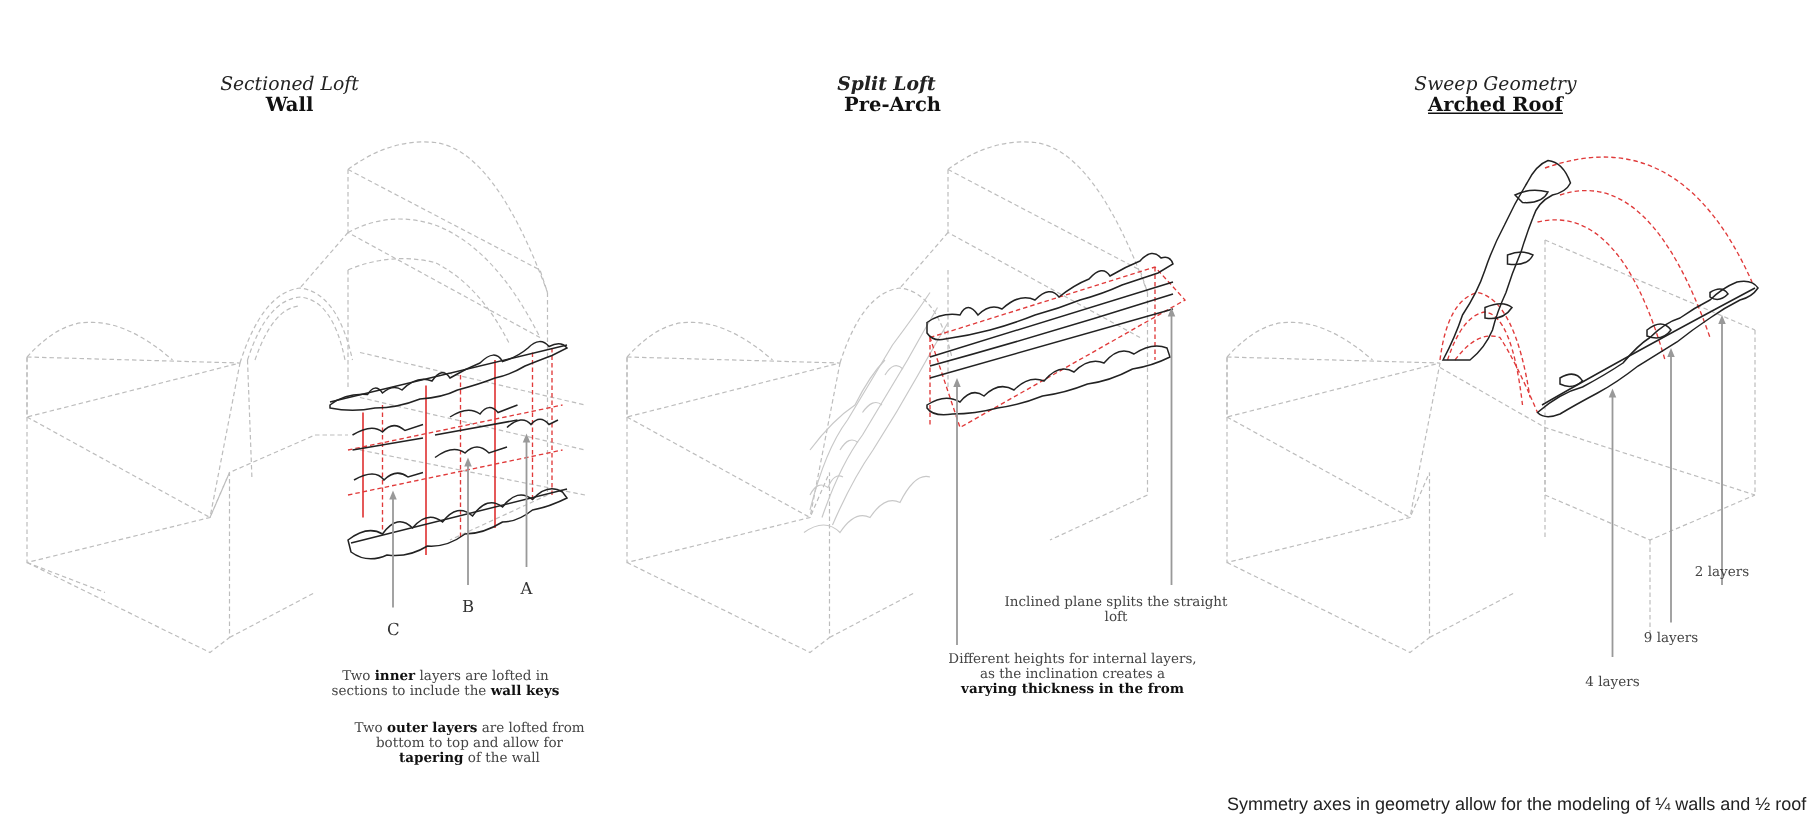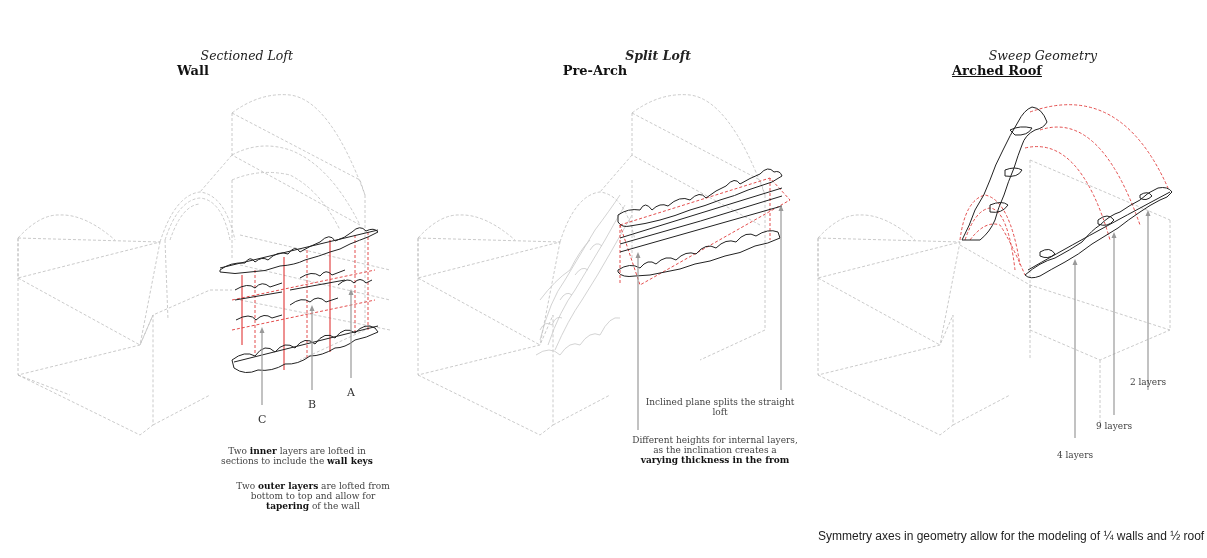--- a/index.html
+++ b/index.html
@@ -1,19 +1,19 @@
 <!DOCTYPE html>
 <html><head>
 <meta charset="utf-8">
 <style>
   html, body { margin: 0; padding: 0; background: #ffffff; }
   body { width: 1207px; height: 558px; position: relative; overflow: hidden;
          font-family: "DejaVu Serif", "Liberation Serif", serif; color: #222; }
   .panel-title { position: absolute; font-weight: bold; font-size: 13px; text-align: center; width: 200px; color:#111;margin-top:39px; }
-  .panel-sub { position: absolute; font-style: italic; font-size: 12.5px; text-align: right; width: 200px; color:#222; }
+  .panel-sub { position: absolute; font-style: italic; font-size: 12.5px; text-align: center; width: 200px; color:#222; }
   .lbl { position: absolute; font-size: 9px; color: #444; line-height: 10px; text-align: center; }
   .lbl b { color: #111; }
   .letter { position: absolute; font-size: 11px; color: #333; }
   .footer { position: absolute; left: 818px; top: 529px; font-family: "Liberation Sans", sans-serif;
             font-size: 12px; color: #222; }
   svg.draw { position: absolute; left: 0; top: 0; }
   .g { fill: none; stroke: #bdbdbd; stroke-width: 0.8; stroke-dasharray: 3 2; }
   .r { fill: none; stroke: #e03a3a; stroke-width: 0.9; stroke-dasharray: 3 2; }
   .rs { fill: none; stroke: #d22; stroke-width: 1; }
   .k { fill: none; stroke: #222; stroke-width: 1; }
@@ -190,21 +190,21 @@
 <div class="letter" style="left:308px;top:398px;">B</div>
 <div class="letter" style="left:258px;top:413px;">C</div>
 
 <div class="lbl" style="left:212px;top:446px;width:170px;">
   <span>Two </span><b>inner</b><span> layers are lofted in sections to include the </span><b>wall keys</b>
 </div>
 <div class="lbl" style="left:228px;top:481px;width:170px;">
   <span>Two </span><b>outer layers</b><span> are lofted from bottom to top and allow for </span><b>tapering</b><span> of the wall</span>
 </div>
 
-<div class="lbl" style="left:640px;top:397px;width:160px;text-align:center;">Inclined plane splits the straight loft</div>
+<div class="lbl" style="left:640px;top:397px;width:160px;text-align:center;padding-left:24px;">Inclined plane splits the straight loft</div>
 <div class="lbl" style="left:630px;top:435px;width:170px;">
   <div>Different heights for internal layers,</div>
   <div>as the inclination creates a</div>
   <b>varying thickness in the from</b>
 </div>
 
 <div class="lbl" style="left:1128px;top:377px;width:40px;">2 layers</div>
 <div class="lbl" style="left:1094px;top:421px;width:40px;">9 layers</div>
 <div class="lbl" style="left:1055px;top:450px;width:40px;">4 layers</div>
 

